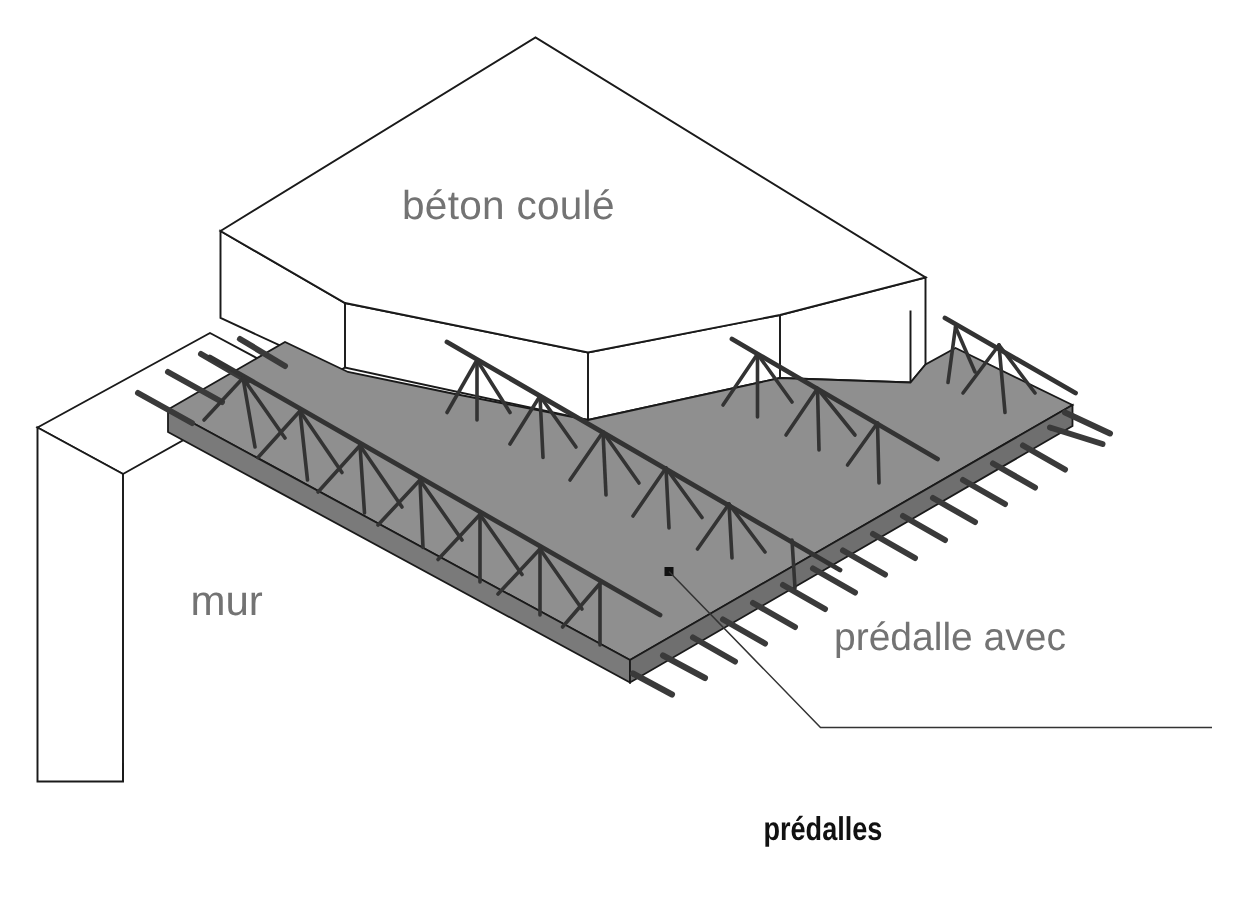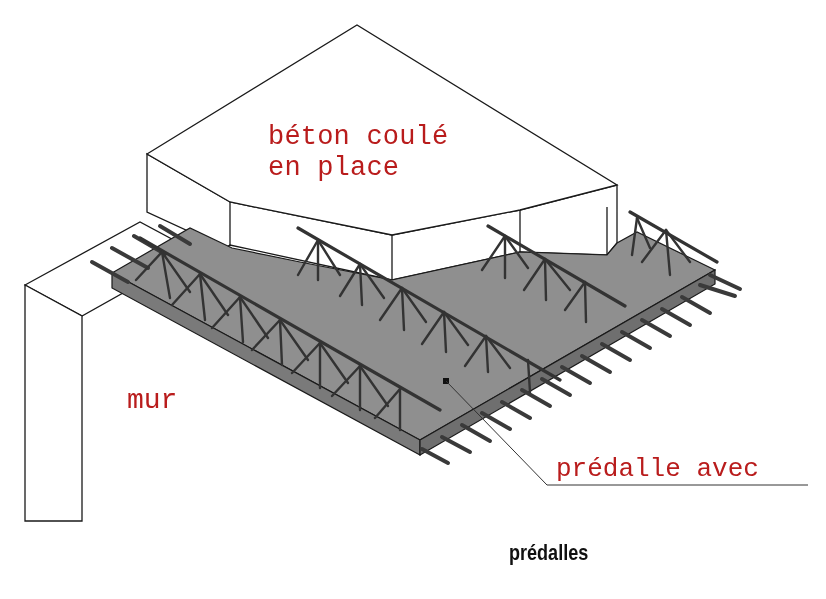--- a/index.html
+++ b/index.html
@@ -1,26 +1,26 @@
 <!DOCTYPE html>
 <html><head>
   <meta charset="utf-8">
   <style>
     html, body { margin: 0; padding: 0; background: #ffffff; }
     body { width: 826px; height: 599px; position: relative; overflow: hidden; }
     #canvas { position: absolute; left: 0; top: 0; width: 826px; height: 599px; }
     .label {
       position: absolute;
-      font-family: Liberation Mono, monospace;
-      color: #b91c1c;
+      font-family: Liberation Sans, sans-serif;
+      color: #737373;
       white-space: nowrap;
     }
     .label-beton { left: 268px; top: 122px; font-size: 27px; line-height: 31px; letter-spacing: 0.2px; }
     .label-mur { left: 127px; top: 385px; font-size: 28px; }
-    .label-predalle-detail { left: 556px; top: 409px; font-size: 26px; line-height: 31px; margin-top: 45px; }
+    .label-predalle-detail { left: 556px; top: 409px; font-size: 26px; line-height: 31px; }
     .caption {
       position: absolute; left: 509px; top: 540px;
       font-family: "Liberation Sans", sans-serif;
       font-weight: bold; font-size: 22px; color: #111;
       transform: scaleX(0.82); transform-origin: left top;
     }
   </style>
 </head>
 <body>
 
@@ -146,21 +146,20 @@
   </g>
 
   <g>
     <rect x="443" y="378" width="6" height="6" fill="#111"></rect>
     <polyline points="446,381 547,485 808,485" fill="none" stroke="#333" stroke-width="1"></polyline>
   </g>
 </svg>
 
 <div class="label label-beton">
   <div>béton coulé</div>
-  <div>en place</div>
 </div>
 
 <div class="label label-mur">mur</div>
 
 <div class="label label-predalle-detail">
   <div>prédalle avec</div>
 </div>
 
 <div class="caption">prédalles</div>
 

